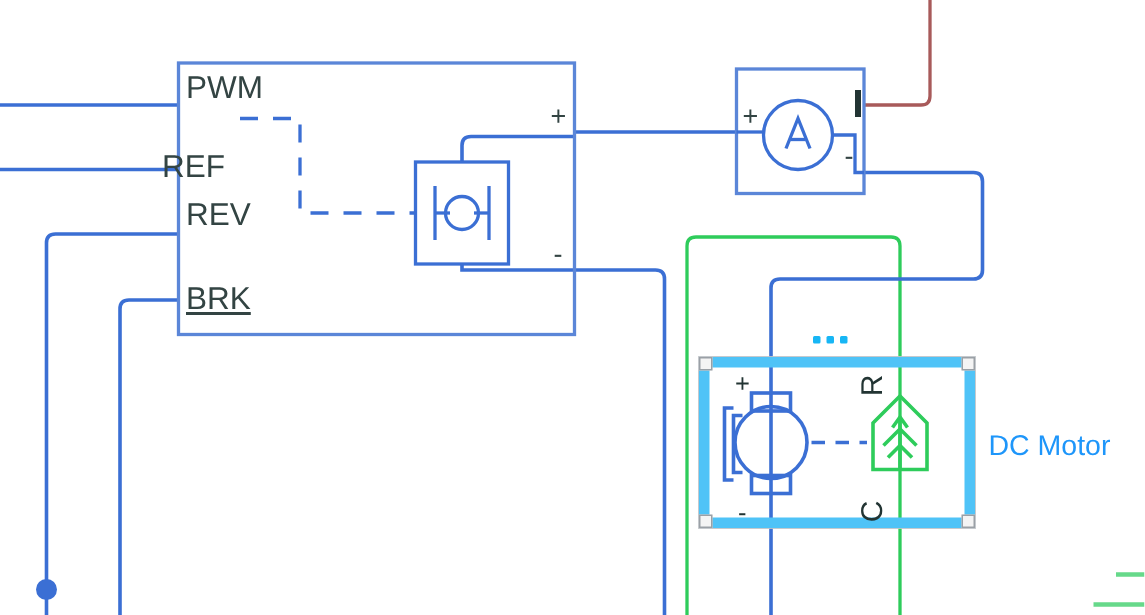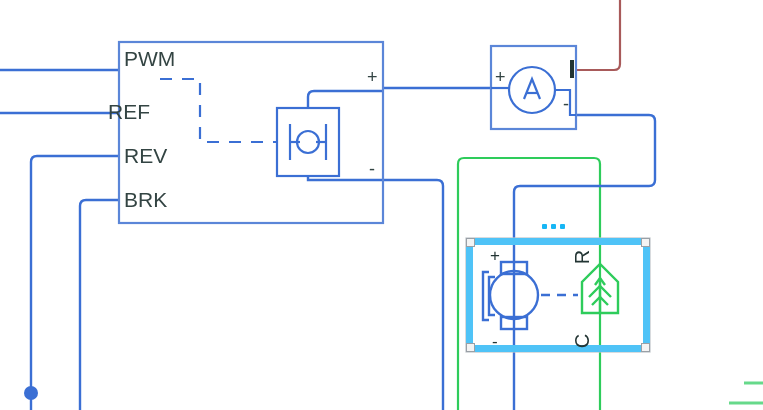--- a/index.html
+++ b/index.html
@@ -184,35 +184,36 @@
       <path d="M 582 313 L 582 282 L 600 264 L 618 282 L 618 313 Z"></path>
       <path d="M 589 297 L 600 286 L 611 297"></path>
       <path d="M 592 305 L 600 297 L 608 305"></path>
       <line x1="600" y1="313" x2="600" y2="278"></line>
       <path d="M 595 285 L 600 278 L 605 285"></path>
     </g>
   </svg>
 
   <div class="port-label" style="left:124px; top:48px;">PWM</div>
   <div class="port-label" style="left:108px; top:101px;">REF</div>
-  <div class="port-label" style="left:124px; top:145px;">REV</div>
-  <div class="port-label" style="left:124px; top:189px;">BRK</div>
+  <div class="port-label" style="left:124px; top:133px;">REV</div>
+  <div class="port-label" style="left:124px; top:189px;text-decoration:underline;">BRK</div>
 
   <div class="sign-label" style="left:367px; top:68px;">+</div>
   <div class="sign-label" style="left:369px; top:160px;">-</div>
 
   <div class="sign-label" style="left:495px; top:68px;">+</div>
   <div class="sign-label" style="left:563px; top:95px;">-</div>
 
   <div class="motor-sign" style="left:490px; top:247px;">+</div>
   <div class="motor-sign" style="left:492px; top:333px;">-</div>
 
   <div class="rot-label" style="left:575px; top:247px; transform:rotate(-90deg);">R</div>
   <div class="rot-label" style="left:575px; top:331px; transform:rotate(-90deg);">C</div>
 
+  <div class="block-name" style="left:659px; top:288px;">DC Motor</div>
 
   <div class="current-label" style="left:568px; top:58px; opacity:0;">I</div>
 
   <div class="dots" style="left:542px; top:224px;">
     <i></i>
     <i></i>
     <i></i>
   </div>
 
   <div class="handle" style="left:466px; top:238px;"></div>

